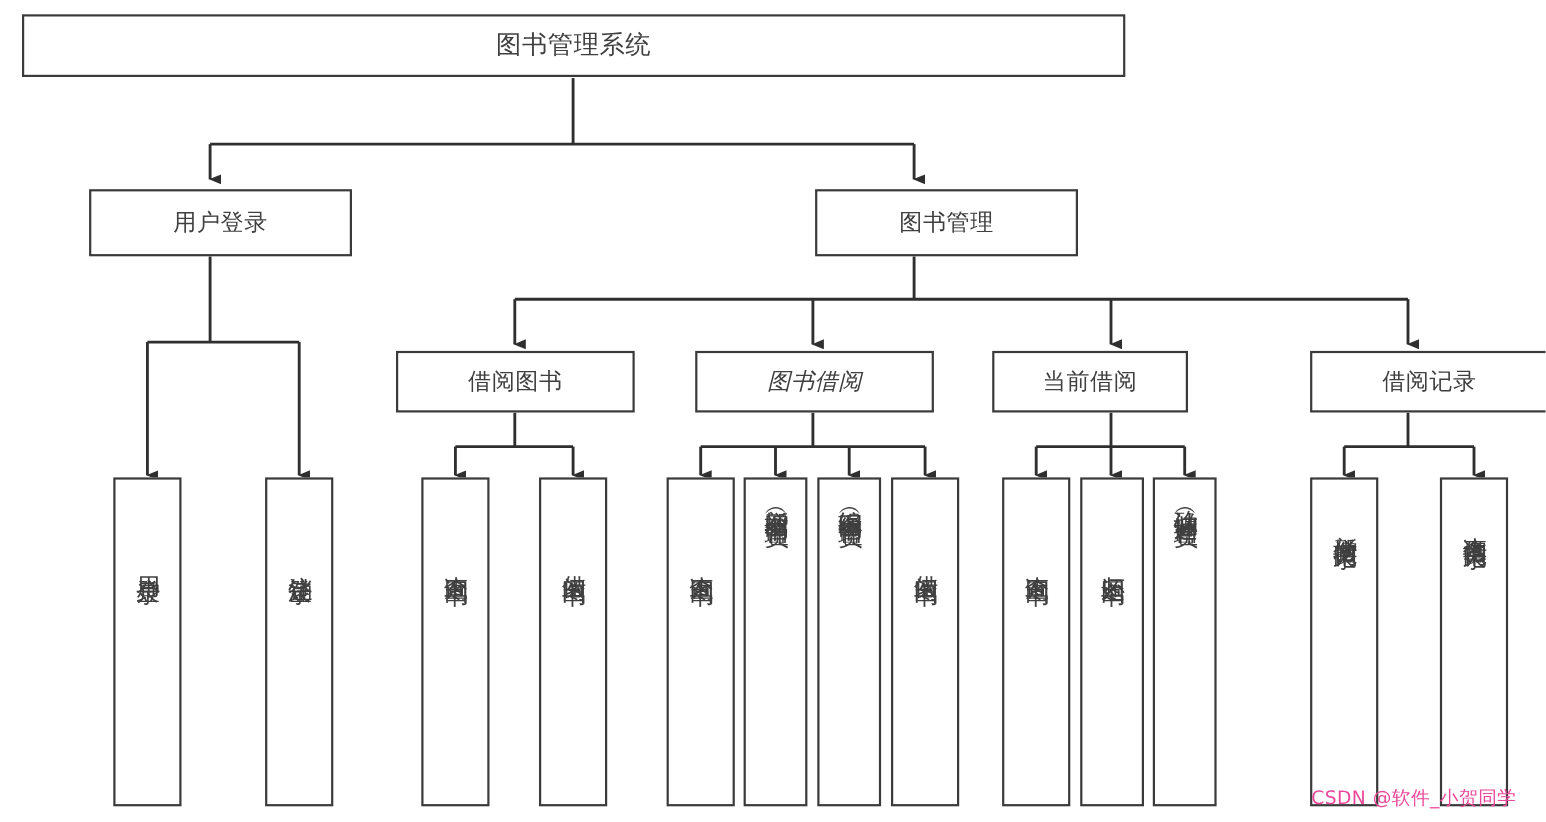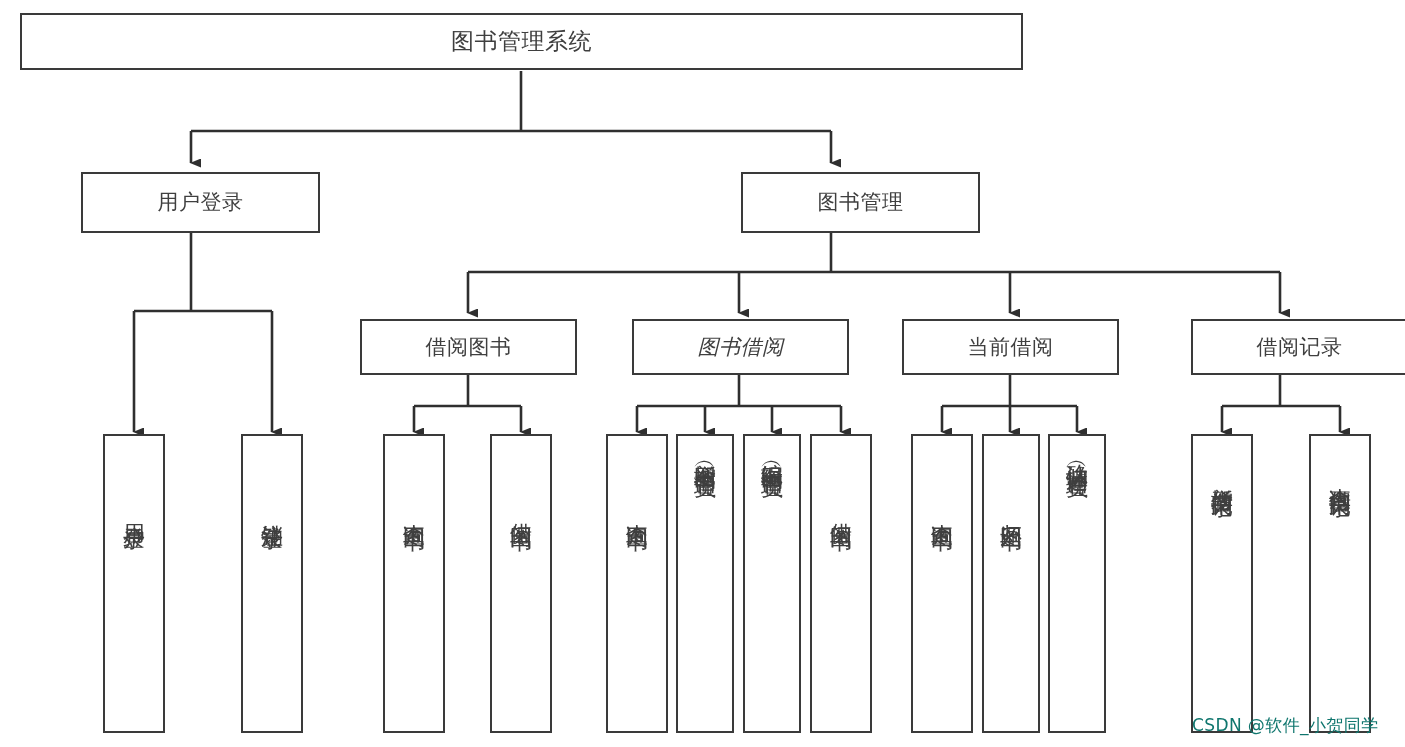--- a/index.html
+++ b/index.html
@@ -64,21 +64,21 @@
     letter-spacing: 2px;
   }
   #title-node .node-label {
     font-size: 23px;
   }
   .watermark {
     position: absolute;
     left: 1192px;
     top: 714px;
     font-size: 17px;
-    color: #0f766e;
+    color: #ec4899;
     white-space: nowrap;
     z-index: 6;
     letter-spacing: 0.4px;
   }
 </style>
 </head>
 <body>
 
 <div id="diagram-root">
 
@@ -145,21 +145,21 @@
   </div>
 
   <div class="node h" style="left:360px; top:319px; width:217px; height:56px;">
     <span class="node-label">借阅图书</span>
   </div>
 
   <div class="node h" style="left:632px; top:319px; width:217px; height:56px;font-style:italic;">
     <span class="node-label">图书借阅</span>
   </div>
 
-  <div class="node h" style="left:902px; top:319px; width:217px; height:56px;">
+  <div class="node h" style="left:902px; top:319px; width:178px; height:56px;">
     <span class="node-label">当前借阅</span>
   </div>
 
   <div class="node h" style="left:1191px; top:319px; width:217px; height:56px;">
     <span class="node-label">借阅记录</span>
   </div>
 
   <div class="node v" style="left:103px; top:434px; width:62px; height:299px; padding-top:70px;">
     <span class="node-label">用户登录</span>
   </div>

